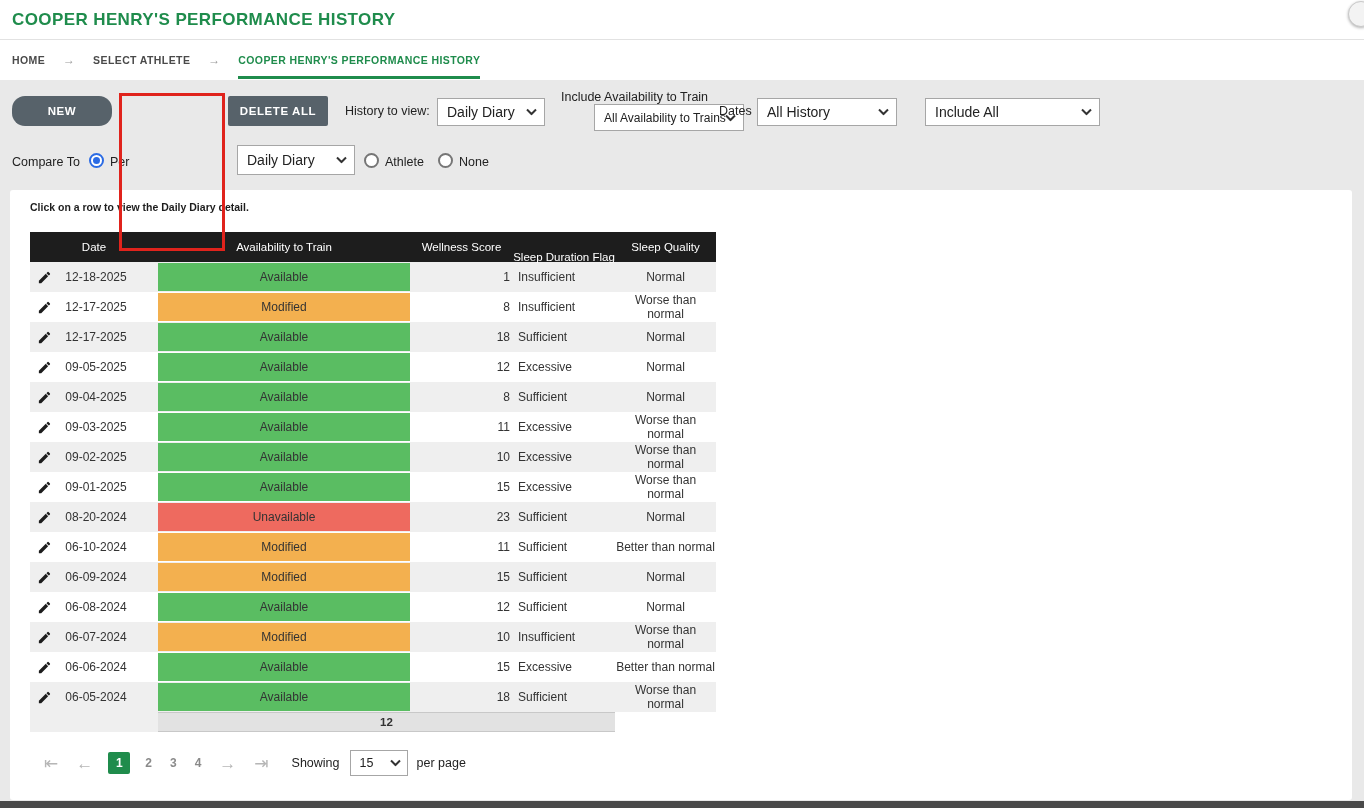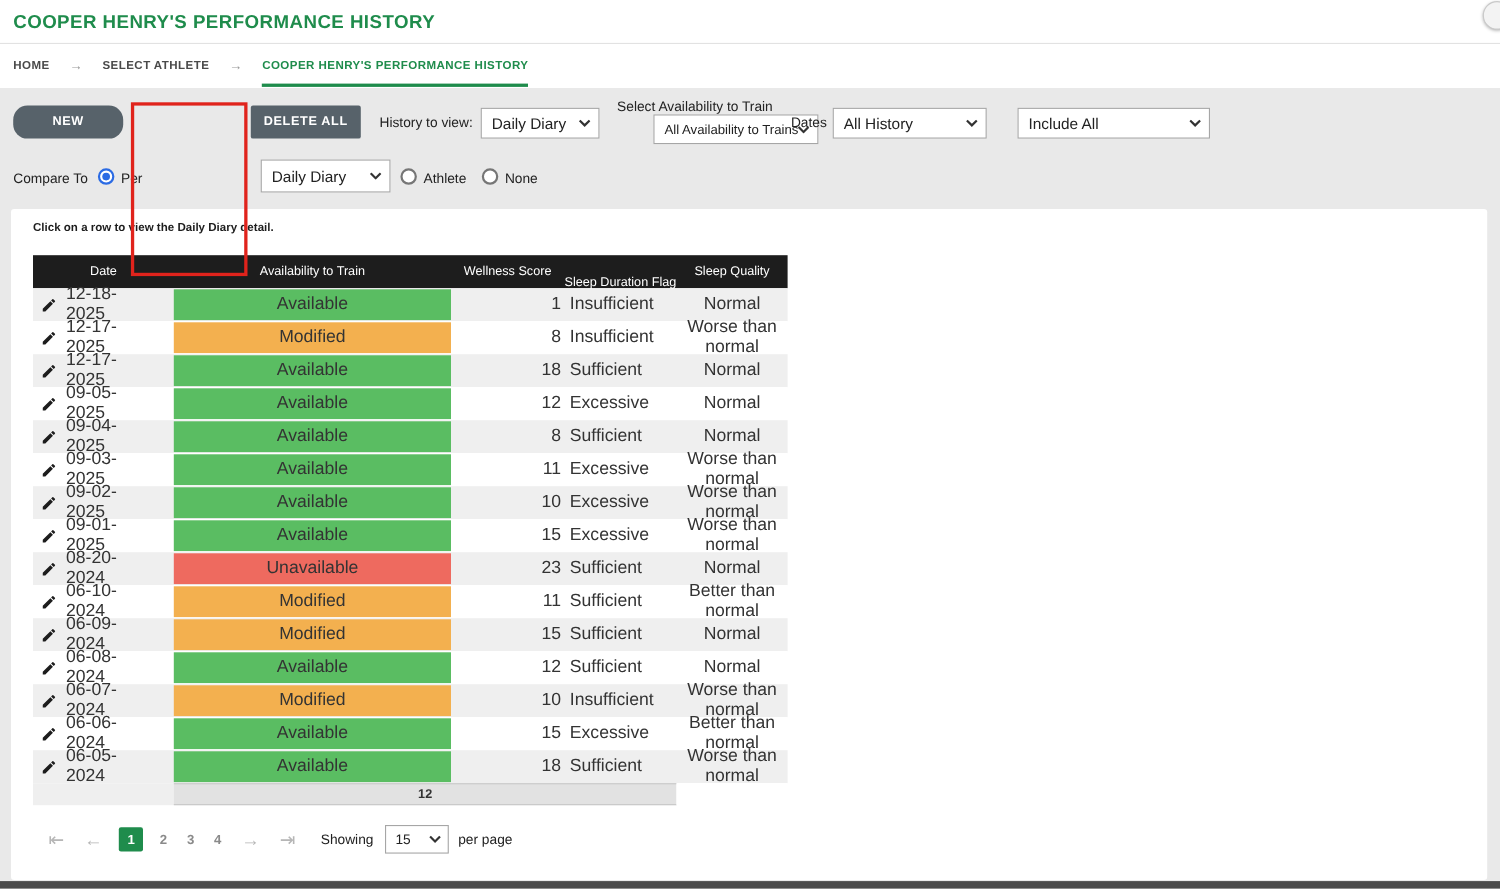--- a/index.html
+++ b/index.html
@@ -70,21 +70,21 @@
   
   .panel { position:absolute; left:10px; top:190px; width:1342px; height:610px; background:#fff; border-radius:3px; }
   .instruction { position:absolute; left:20px; top:11px; font-size:10.5px; font-weight:bold; color:#1d1d1d; }
 
   
   .table { position:absolute; left:20px; top:42px; width:686px; }
   .thead { display:flex; height:30px; background:#1d1d1d; color:#fff; font-size:11.5px; align-items:center; }
   .th { display:flex; align-items:center; justify-content:center; }
   .th-date { width:128px; } .th-avail { width:252px; } .th-score { width:103px; } .th-flag { width:102px;margin-top:20px; } .th-quality { width:101px; }
 
-  .tr { display:flex; height:30px; align-items:center; font-size:16px; color:#333; background:#fff; cursor:pointer; }
+  .tr { display:flex; height:30px; align-items:center; font-size:12px; color:#333; background:#fff; cursor:pointer; }
   .tr.odd { background:#efefef; }
   .td { display:flex; align-items:center; height:100%; }
   .c-icon { width:30px; justify-content:flex-start; padding-left:7px; }
   .c-date { width:98px; justify-content:center; padding-right:26px; }
   .c-avail { width:252px; }
   .c-score { width:103px; justify-content:flex-end; padding-right:3px; }
   .c-flag { width:102px; justify-content:flex-start; padding-left:5px; }
   .c-quality { width:101px; justify-content:center; text-align:center; }
   .badge { width:100%; height:28px; margin:1px 0; display:flex; align-items:center; justify-content:center; color:#333; }
 
@@ -136,21 +136,21 @@
   <span class="lbl" id="lbl-history">History to view:</span>
   <div class="sel" id="sel-history">
     <span>Daily Diary</span>
     <span class="chev">
       <svg width="11" height="7" viewBox="0 0 11 7">
           <polyline points="1,1 5.5,5.5 10,1" fill="none" stroke="#333" stroke-width="2"></polyline>
         </svg>
     </span>
   </div>
 
-  <span class="lbl" id="lbl-avail">Select Availability to Train</span>
+  <span class="lbl" id="lbl-avail">Include Availability to Train</span>
   <div class="sel" id="sel-avail">
     <span>All Availability to Trains</span>
     <span class="chev">
       <svg width="11" height="7" viewBox="0 0 11 7">
           <polyline points="1,1 5.5,5.5 10,1" fill="none" stroke="#333" stroke-width="2"></polyline>
         </svg>
     </span>
   </div>
 
   <span class="lbl" id="lbl-dates">Dates</span>

